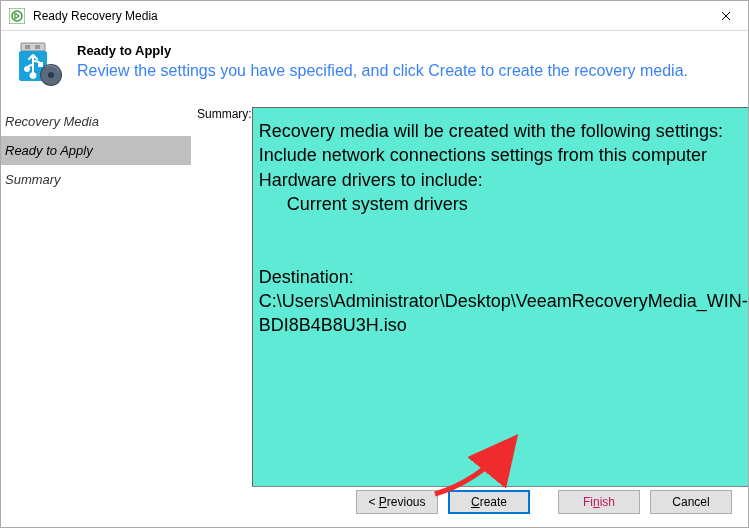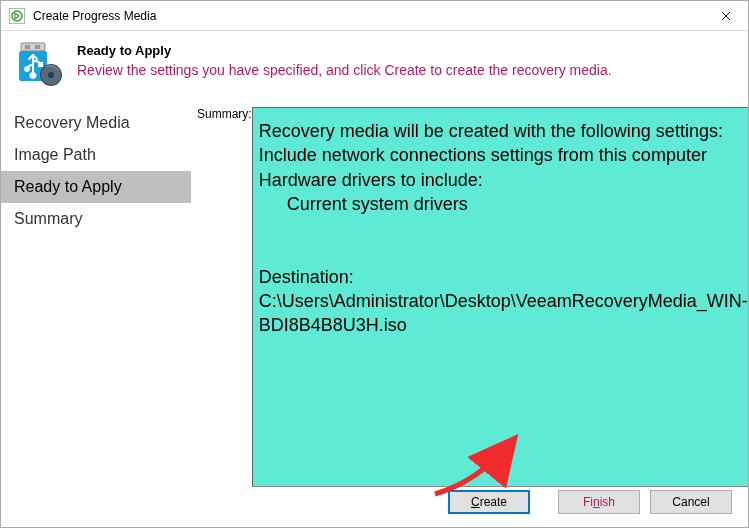--- a/index.html
+++ b/index.html
@@ -41,36 +41,37 @@
     padding: 10px 14px 14px 14px;
     align-items: flex-start;
   }
   .header .page-icon {
     width: 48px; height: 48px;
     margin-right: 14px;
     flex-shrink: 0;
   }
   .header .texts { padding-top: 2px; }
   .header .ptitle { font-weight: bold; font-size: 13px; margin-bottom: 4px; }
-  .header .pdesc { font-size: 14px; color: #be185d; }
+  .header .pdesc { font-size: 16px; color: #3b82f6; }
 
   .body {
     display: flex;
     height: 384px;
   }
   .sidebar {
     width: 190px;
     flex-shrink: 0;
     padding-top: 4px;
   }
   .sidebar .item {
-    padding: 7px 13px;
-    font-size: 16px;
+    padding: 7px 4px;
+    font-size: 13px;
     cursor: pointer;
     color: #333;
+    font-style: italic;
   }
   .sidebar .item.active {
     background: #bfbfbf;
     color: #000;
   }
   .main {
     flex: 1;
     padding: 4px 16px 0 6px;
     display: flex;
   }
@@ -132,21 +133,21 @@
 <body>
 
 <div class="titlebar">
   <span class="app-icon">
     <svg viewBox="0 0 16 16" width="16" height="16">
       <rect x="0" y="0" width="16" height="16" fill="#fff" stroke="#3a9b3a" stroke-width="1"></rect>
       <circle cx="8" cy="8" r="5" fill="none" stroke="#3a9b3a" stroke-width="1.5"></circle>
       <path d="M6 5 L6 11 M6 5 L10 8 L6 11" fill="none" stroke="#3a9b3a" stroke-width="1.2"></path>
     </svg>
   </span>
-  <span class="title">Create Progress Media</span>
+  <span class="title">Ready Recovery Media</span>
   <div class="close">
     <svg width="10" height="10" viewBox="0 0 10 10">
         <path d="M1 1 L9 9 M9 1 L1 9" stroke="#000" stroke-width="1"></path>
       </svg>
   </div>
 </div>
 
 <div class="header">
   <div class="page-icon">
     <svg viewBox="0 0 48 48" width="48" height="48">
@@ -165,36 +166,36 @@
   </div>
   <div class="texts">
     <div class="ptitle">Ready to Apply</div>
     <div class="pdesc">Review the settings you have specified, and click Create to create the recovery media.</div>
   </div>
 </div>
 
 <div class="body">
   <div class="sidebar">
     <div class="item">Recovery Media</div>
-    <div class="item">Image Path</div>
     <div class="item active">Ready to Apply</div>
     <div class="item">Summary</div>
   </div>
   <div class="main">
     <div class="summary-label">Summary:</div>
     <div class="summary-box"><span>Recovery media will be created with the following settings:</span>
 <span>Include network connections settings from this computer</span>
 <span>Hardware drivers to include:</span>
 <span class="indent">Current system drivers</span>
 
 <span>Destination: C:\Users\Administrator\Desktop\VeeamRecoveryMedia_WIN-BDI8B4B8U3H.iso</span></div>
   </div>
 </div>
 
 <div class="footer">
+  <button class="btn"><span>&lt; </span><span class="accel">P</span><span>revious</span></button>
   <button class="btn primary"><span class="accel">C</span><span>reate</span></button>
   <span class="gap"></span>
   <button class="btn" disabled=""><span>Fi</span><span class="accel">n</span><span>ish</span></button>
   <button class="btn">Cancel</button>
 </div>
 
 <svg class="arrow" width="110" height="80">
   <defs>
     <marker id="ah" markerWidth="12" markerHeight="12" refX="9" refY="5" orient="auto">
       <path d="M0 0 L10 5 L0 10 Z" fill="#ef2b2d"></path>

